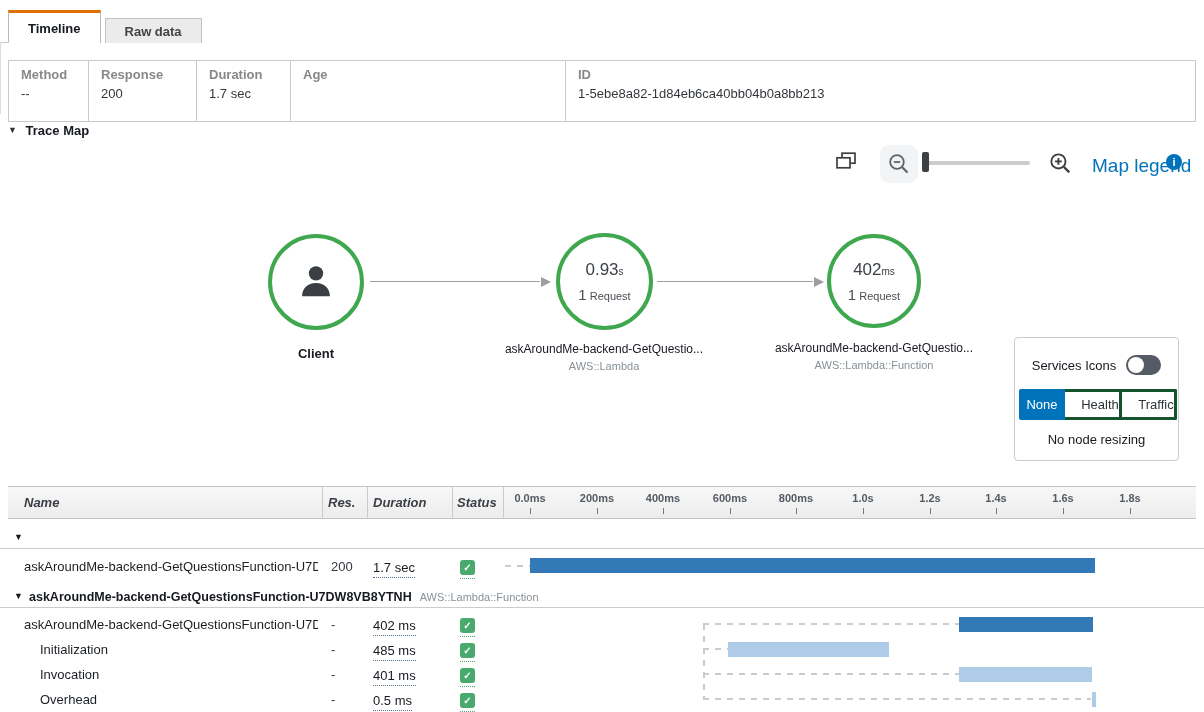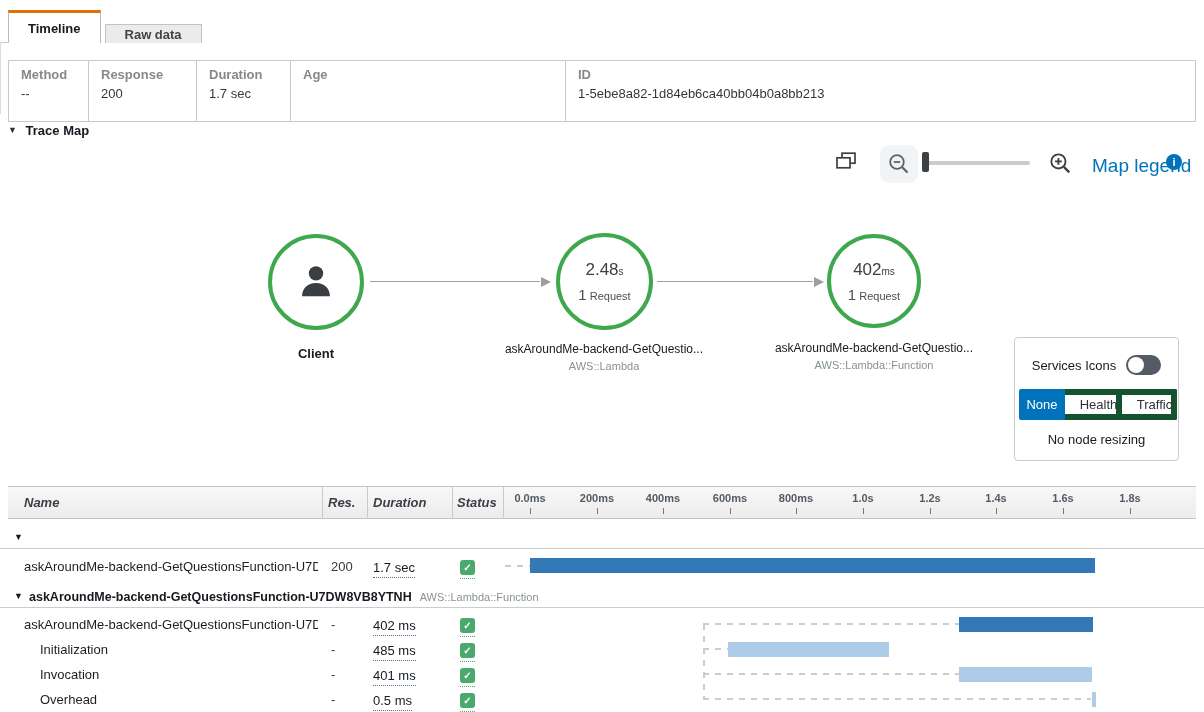--- a/index.html
+++ b/index.html
@@ -4,21 +4,21 @@
 <style>
   * { box-sizing: border-box; margin: 0; padding: 0; }
   html,body { background:#fff; }
   body { font-family:"Liberation Sans", sans-serif; color:#16191f; }
   #app { position:relative; width:1204px; height:712px; background:#fff; overflow:hidden; }
 
   
   .tab-bar { position:absolute; left:8px; top:10px; display:flex; align-items:flex-end; }
   .tab { font-size:13px; font-weight:bold; padding:0 19px; display:flex; align-items:center; cursor:pointer; }
   .tab.active { height:33px; background:#fff; border-top:3px solid #e17000; border-left:1px solid #b9b9b9; border-right:1px solid #b9b9b9; color:#16191f; }
-  .tab.inactive { height:19px; background:#ebebeb; border:1px solid #c3c3c3; border-bottom:none; margin-left:4px; color:#444; }
+  .tab.inactive { height:25px; background:#ebebeb; border:1px solid #c3c3c3; border-bottom:none; margin-left:4px; color:#444; }
   .edge-hairline { position:absolute; left:0; top:42px; width:9px; height:1px; background:#c9c9c9; }
   .edge-vline { position:absolute; left:0; top:42px; width:1px; height:72px; background:#dcdcdc; }
 
   
   .summary { position:absolute; left:8px; top:60px; width:1188px; height:62px; border:1px solid #c9c9c9; display:flex; background:#fff; }
   .summary .cell { border-right:1px solid #c9c9c9; padding:6px 0 0 12px; overflow:hidden; }
   .summary .cell:last-child { border-right:none; flex:1; }
   .summary .lbl { font-size:13px; font-weight:bold; color:#888; }
   .summary .val { font-size:13px; color:#33373b; margin-top:4px; white-space:nowrap; }
 
@@ -56,21 +56,21 @@
   .edge { position:absolute; height:1px; background:#9e9e9e; }
   .edge-head { position:absolute; width:0; height:0; border-top:5px solid transparent; border-bottom:5px solid transparent; border-left:10px solid #9e9e9e; }
 
   
   .svc-panel { position:absolute; left:1014px; top:337px; width:165px; height:124px; background:#fff; border:1px solid #c9cdd1; border-radius:4px; }
   .svc-row1 { position:absolute; left:0; top:17px; width:100%; display:flex; align-items:center; justify-content:center; gap:10px; }
   .svc-label { font-size:13px; color:#16191f; }
   .toggle { width:35px; height:20px; border-radius:10px; background:#545b64; position:relative; cursor:pointer; }
   .toggle::after { content:''; position:absolute; left:2px; top:2px; width:16px; height:16px; border-radius:50%; background:#fff; }
   .svc-btns { position:absolute; left:4px; top:51px; display:flex; }
-  .svc-btn { height:31px; font-size:13px; display:flex; align-items:center; justify-content:center; border:6px solid #14532d; background:#fff; color:#2e3338; cursor:pointer; }
+  .svc-btn { height:31px; font-size:13px; display:flex; align-items:center; justify-content:center; border:3px solid #14532d; background:#fff; color:#2e3338; cursor:pointer; }
   .svc-btn + .svc-btn { border-left:none;padding-left:16px; }
   .svc-btn.sel { background:#0073bb; border-color:#0073bb; color:#fff; }
   .svc-btn.b1 { width:46px; border-radius:2px 0 0 2px; }
   .svc-btn.b2 { width:57px; }
   .svc-btn.b3 { width:55px; border-radius:0 2px 2px 0; }
   .svc-note { position:absolute; left:0; top:94px; width:100%; text-align:center; font-size:13px; color:#16191f; }
 
   
   .wf-header { position:absolute; left:8px; top:486px; width:1188px; height:33px; background:linear-gradient(#f8f8f8,#ececec); border-top:1px solid #c5c5c5; border-bottom:1px solid #c5c5c5; }
   .wf-header .col-label { position:absolute; top:8px; font-size:13px; font-weight:bold; color:#3c4148;font-style:italic; }
@@ -174,21 +174,21 @@
     <svg width="44" height="44" viewBox="0 0 24 24" fill="#3b3f44">
       <circle cx="12" cy="7.3" r="3.9"></circle>
       <path d="M12 12.6c-4.7 0-7.6 3-7.6 7.2h15.2c0-4.2-2.9-7.2-7.6-7.2z"></path>
     </svg>
   </div>
   <div class="edge" style="left:370px;top:281px;width:170px;"></div>
   <div class="edge-head" style="left:541px;top:277px;"></div>
 
   <div class="node n2">
     <div class="metric">
-      <span>2.48</span><span class="unit">s</span>
+      <span>0.93</span><span class="unit">s</span>
     </div>
     <div class="req">
       <span class="n">1</span>
       <span>Request</span>
     </div>
   </div>
   <div class="edge" style="left:657px;top:281px;width:156px;"></div>
   <div class="edge-head" style="left:814px;top:277px;"></div>
 
   <div class="node n3">

